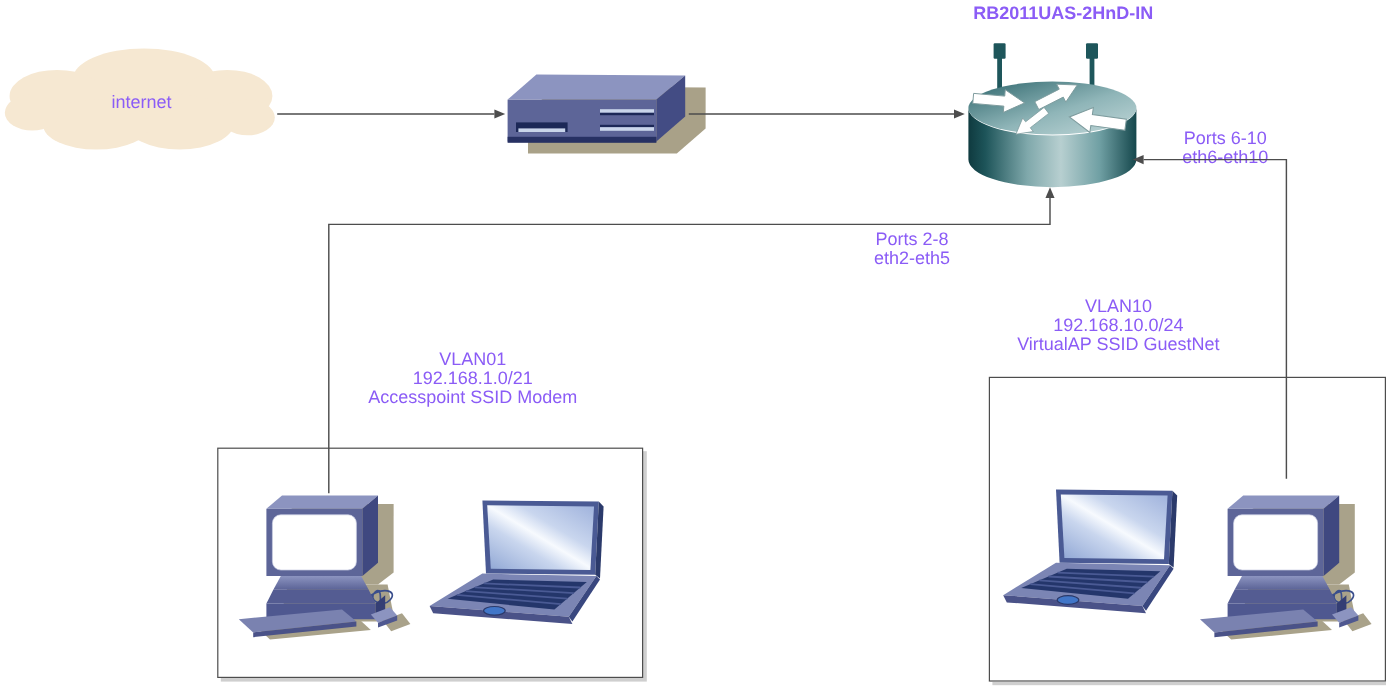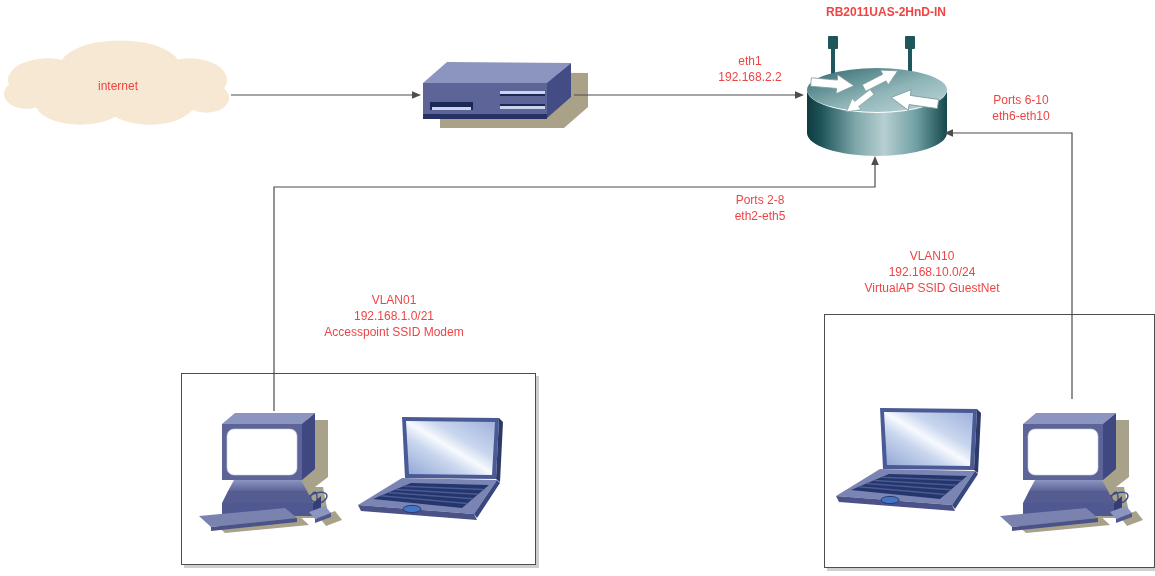--- a/index.html
+++ b/index.html
@@ -1,18 +1,18 @@
 <!DOCTYPE html>
 <html><head>
 <meta charset="utf-8">
 <style>
   html,body{margin:0;padding:0;background:#fff;}
   #canvas{position:relative;width:1155px;height:576px;background:#fff;overflow:hidden;
           font-family:"Liberation Sans",sans-serif;}
-  .label{position:absolute;font-size:12px;line-height:16px;color:#ef4444;text-align:center;white-space:nowrap;}
+  .label{position:absolute;font-size:15px;line-height:16px;color:#8b5cf6;text-align:center;white-space:nowrap;}
   .label.bold{font-weight:bold;}
   .icon{position:absolute;}
   .groupbox{position:absolute;border:1px solid #4d4d4d;background:transparent;
             box-shadow:3px 3px 0 #cfcfcf;}
   #connector-overlay{position:absolute;left:0;top:0;z-index:5;pointer-events:none;}
   #svg-defs{position:absolute;width:0;height:0;overflow:hidden;}
 </style>
 </head>
 <body>
 
@@ -122,44 +122,40 @@
     <rect x="3" y="25" width="124" height="35" fill="#5D6598"></rect>
     <rect x="3" y="56" width="124" height="5" fill="#273163"></rect>
     <rect x="10" y="44" width="43" height="8" fill="#1C2857"></rect>
     <rect x="12" y="49" width="39" height="3" fill="#C9D5EA"></rect>
     <rect x="80" y="33" width="45" height="3" fill="#C9D5EA"></rect>
     <rect x="80" y="36" width="45" height="2" fill="#1C2857"></rect>
     <rect x="80" y="46" width="45" height="2" fill="#1C2857"></rect>
     <rect x="80" y="48" width="45" height="3" fill="#C9D5EA"></rect>
   </svg>
 
-  <div class="label" style="left:690px;top:53px;width:120px;">
-    <div>eth1</div>
-    <div>192.168.2.2</div>
-  </div>
 
   <div class="label bold" style="left:790px;top:4px;width:192px;">RB2011UAS-2HnD-IN</div>
   <svg class="icon" style="left:800px;top:28px;" width="150" height="135" viewBox="0 0 150 135">
     <g fill="#1E565B">
       <rect x="31" y="20" width="4" height="30"></rect>
         <rect x="28" y="8" width="10" height="13" rx="1"></rect>
       <rect x="108" y="20" width="4" height="30"></rect>
         <rect x="105" y="8" width="10" height="13" rx="1"></rect>
     </g>
     <path d="M7,62 A70 23 0 0 0 147,62 L147,105 A70 23 0 0 1 7,105 Z" fill="url(#grad-router-side)"></path>
     <ellipse cx="77" cy="62" rx="70" ry="22" fill="url(#grad-router-top)"></ellipse>
     <g fill="#FFFFFF" stroke="#7E9C9E" stroke-width="0.8">
       <use href="#router-arrow" transform="translate(11,54) rotate(5)"></use>
       <use href="#router-arrow" transform="translate(64,60) rotate(-27) scale(0.88)"></use>
       <use href="#router-arrow" transform="translate(138,76) rotate(188) scale(1.1)"></use>
       <use href="#router-arrow" transform="translate(72,64) rotate(142) scale(0.75)"></use>
     </g>
   </svg>
 
-  <div class="label" style="left:960px;top:92px;width:122px;">
+  <div class="label" style="left:960px;top:108px;width:122px;">
     <div>Ports 6-10</div>
     <div>eth6-eth10</div>
   </div>
   <div class="label" style="left:700px;top:192px;width:120px;">
     <div>Ports 2-8</div>
     <div>eth2-eth5</div>
   </div>
 
   <div class="label" style="left:244px;top:292px;width:300px;">
     <div>VLAN01</div>

